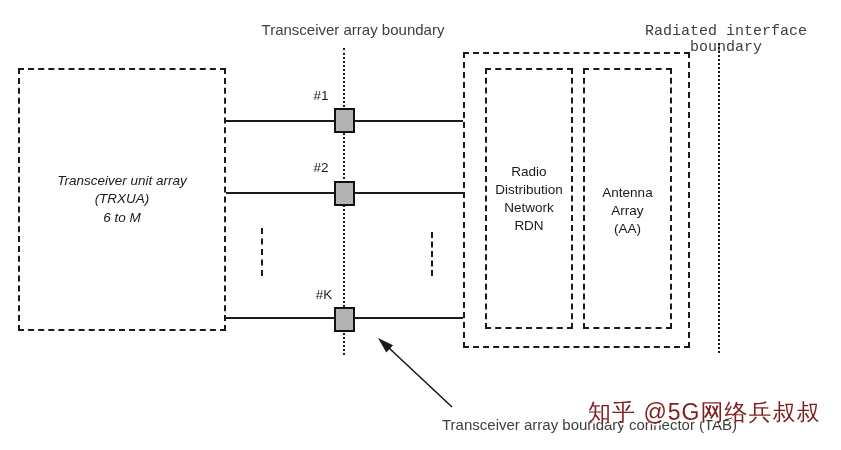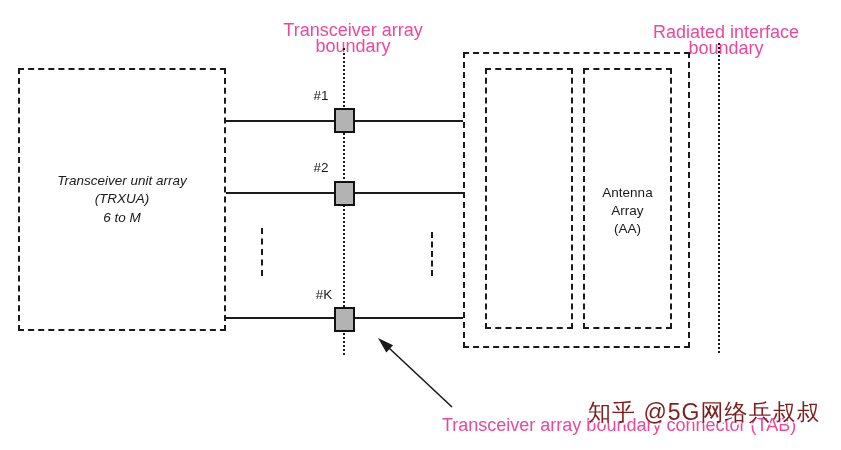--- a/index.html
+++ b/index.html
@@ -9,23 +9,23 @@
   #canvas {
     position: relative;
     width: 841px;
     height: 450px;
     background: #ffffff;
     overflow: hidden;
   }
 
   .lbl {
     position: absolute;
-    font-size: 18px;
+    font-size: 15px;
     line-height: 16px;
-    color: #ec4899;
+    color: #404040;
     white-space: nowrap;
   }
   .lbl.center { text-align: center; white-space: normal; }
 
   
   .dashed-box {
     position: absolute;
     border: 2px dashed #1a1a1a;
     background: transparent;
   }
@@ -78,21 +78,21 @@
     text-align: center;
     font-size: 13.5px;
     line-height: 18.5px;
     color: #1a1a1a;
   }
 
   #trxua-box   { left: 18px;  top: 68px;  width: 208px; height: 263px; }
   #trxua-text  { left: 18px;  top: 68px;  width: 208px; height: 263px; font-style: italic; }
 
   #tab-boundary-label      { left: 246px; top: 22px; width: 214px; }
-  #radiated-boundary-label { left: 619px; top: 24px; width: 214px; }
+  #radiated-boundary-label { left: 619px; top: 24px; width: 214px; font-family: Liberation Mono, monospace; }
 
   #tab-boundary-line      { left: 343px; top: 48px; height: 307px; }
   #radiated-boundary-line { left: 718px; top: 43px; height: 310px; }
 
   #signal-line-1 { left: 226px; top: 120px; width: 237px; }
   #signal-line-2 { left: 226px; top: 192px; width: 237px; }
   #signal-line-k { left: 226px; top: 317px; width: 237px; }
 
   #connector-1 { left: 334px; top: 108px; }
   #connector-2 { left: 334px; top: 181px; }
@@ -162,20 +162,26 @@
 
   <div class="connector-label lbl" id="connector-label-k">#K</div>
   <div class="connector" id="connector-k"></div>
 
   <div class="dashed-ellipsis" id="ellipsis-left"></div>
   <div class="dashed-ellipsis" id="ellipsis-right"></div>
 
   <div class="dashed-box" id="composite-box"></div>
 
   <div class="dashed-box" id="rdn-box"></div>
+  <div class="box-text" id="rdn-text">
+    <span>Radio</span>
+    <span>Distribution</span>
+    <span>Network</span>
+    <span>RDN</span>
+  </div>
 
   <div class="dashed-box" id="aa-box"></div>
   <div class="box-text" id="aa-text">
     <span>Antenna</span>
     <span>Array</span>
     <span>(AA)</span>
   </div>
 
 
   <svg id="tab-arrow" viewBox="0 0 92 85">

